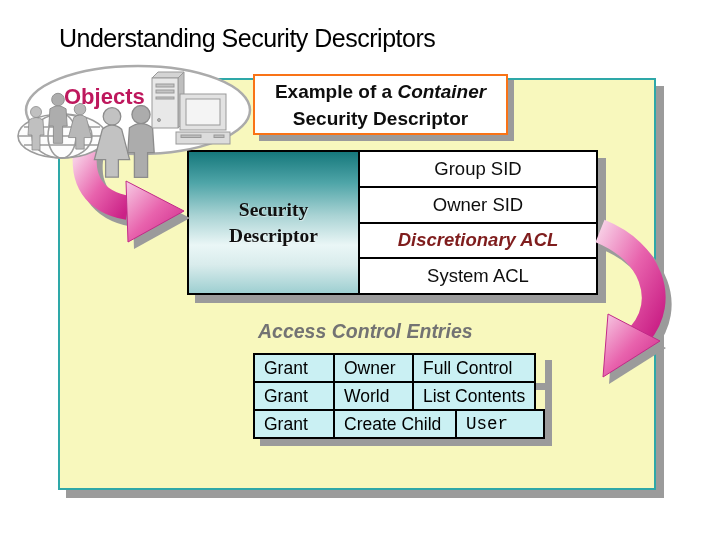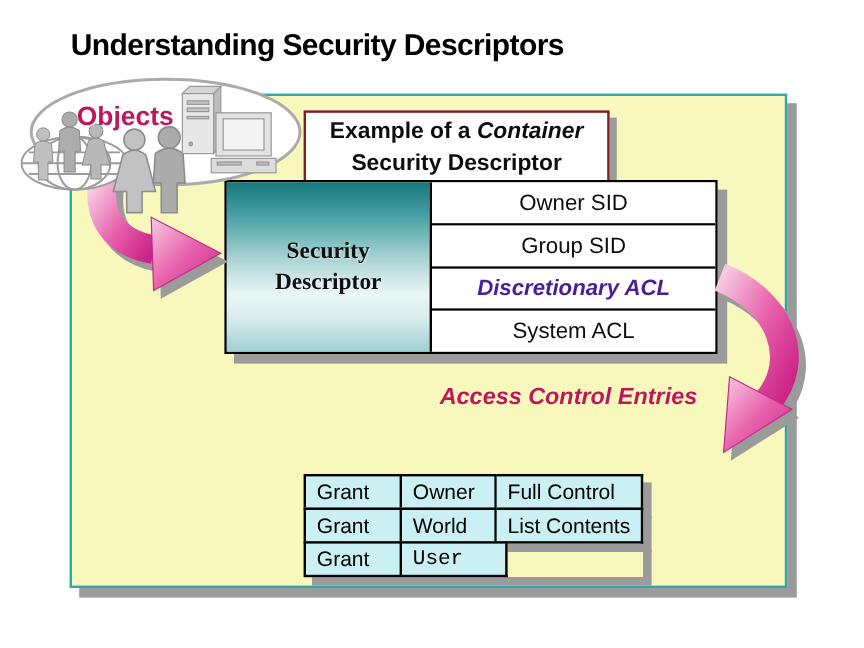--- a/index.html
+++ b/index.html
@@ -5,21 +5,21 @@
   * { box-sizing: border-box; margin: 0; padding: 0; }
   html, body { width: 720px; height: 540px; }
   body {
     position: relative;
     background: #ffffff;
     font-family: "Liberation Sans", sans-serif;
     overflow: hidden;
   }
   .slide-title {
     position: absolute; left: 59px; top: 24px;
-    font-size: 25px; font-weight: bold; color: #000;
+    font-size: 25px; font-weight: normal; color: #000;
     letter-spacing: -0.5px;
     z-index: 2;
   }
   .panel {
     position: absolute; left: 58px; top: 78px;
     width: 598px; height: 412px;
     background: #F8F8BD;
     border: 2px solid #2EA8A8;
     box-shadow: 8px 8px 0 #9B9B9B;
     z-index: 1;
@@ -28,24 +28,24 @@
     position: absolute; left: 0; top: 0; width: 720px; height: 540px;
     z-index: 4; pointer-events: none;
   }
   .objects-label {
     position: absolute; left: 64px; top: 84px;
     font-size: 22px; font-weight: bold; color: #be185d;
     text-shadow: 1px 1px 0 #ffffff;
     z-index: 5;
   }
   .example-box {
-    position: absolute; left: 253px; top: 92px;
+    position: absolute; left: 253px; top: 74px;
     width: 255px; height: 61px;
     background: #ffffff;
-    border: 2px solid #7f1d1d;
+    border: 2px solid #f97316;
     box-shadow: 6px 6px 0 #9B9B9B;
     z-index: 3;
     text-align: center;
     font-size: 19px; font-weight: bold; color: #0E0E0E;
     line-height: 1.4; padding-top: 3px;
   }
   .example-box .gap { margin-right: 0.28em; }
   .sd-table {
     position: absolute; left: 187px; top: 150px;
     width: 411px; height: 145px;
@@ -69,29 +69,29 @@
   }
   .sd-rows { flex: 1; display: flex; flex-direction: column; }
   .sd-row {
     flex: 1;
     background: #fff;
     border-bottom: 2px solid #000;
     display: flex; align-items: center; justify-content: center;
     font-size: 18.5px; color: #0E0E0E;
   }
   .sd-row:last-child { border-bottom: none; text-align: center; }
-  .sd-row.emph { color: #4c1d95; font-weight: bold; font-style: italic; }
+  .sd-row.emph { color: #7f1d1d; font-weight: bold; font-style: italic; }
   .ace-heading {
-    position: absolute; left: 270px; top: 320px; width: 311px;
-    text-align: right;
+    position: absolute; left: 258px; top: 320px; width: 311px;
+    text-align: left;
     font-size: 19.5px; font-weight: bold; font-style: italic;
-    color: #be185d;
+    color: #737373;
     z-index: 3;
   }
-  .ace-table { position: absolute; left: 253px; top: 353px; z-index: 3; margin-top: 42px; }
+  .ace-table { position: absolute; left: 253px; top: 353px; z-index: 3; }
   .ace-row {
     display: flex;
     position: relative;
     box-shadow: 7px 7px 0 #9B9B9B;
   }
   .ace-row + .ace-row { margin-top: -2px; }
   .ace-cell {
     height: 30px;
     background: #CAF0F3;
     border: 2px solid #000;
@@ -195,37 +195,38 @@
   <div><span class="gap">Example of a</span><i>Container</i></div>
   <div>Security Descriptor</div>
 </div>
 
 <div class="sd-table">
   <div class="sd-header">
     <span>Security</span>
     <span>Descriptor</span>
   </div>
   <div class="sd-rows">
+    <div class="sd-row">Group SID</div>
     <div class="sd-row">Owner SID</div>
-    <div class="sd-row">Group SID</div>
     <div class="sd-row emph">Discretionary ACL</div>
     <div class="sd-row">System ACL</div>
   </div>
 </div>
 
 <div class="ace-heading">Access Control Entries</div>
 
 <div class="ace-table">
   <div class="ace-row">
     <div class="ace-cell c1">Grant</div>
     <div class="ace-cell c2">Owner</div>
     <div class="ace-cell c3">Full Control</div>
   </div>
   <div class="ace-row">
     <div class="ace-cell c1">Grant</div>
     <div class="ace-cell c2">World</div>
     <div class="ace-cell c3">List Contents</div>
   </div>
   <div class="ace-row">
     <div class="ace-cell c1">Grant</div>
+    <div class="ace-cell c3">Create Child</div>
     <div class="ace-cell c4">User</div>
   </div>
 </div>
 
 </body></html>

